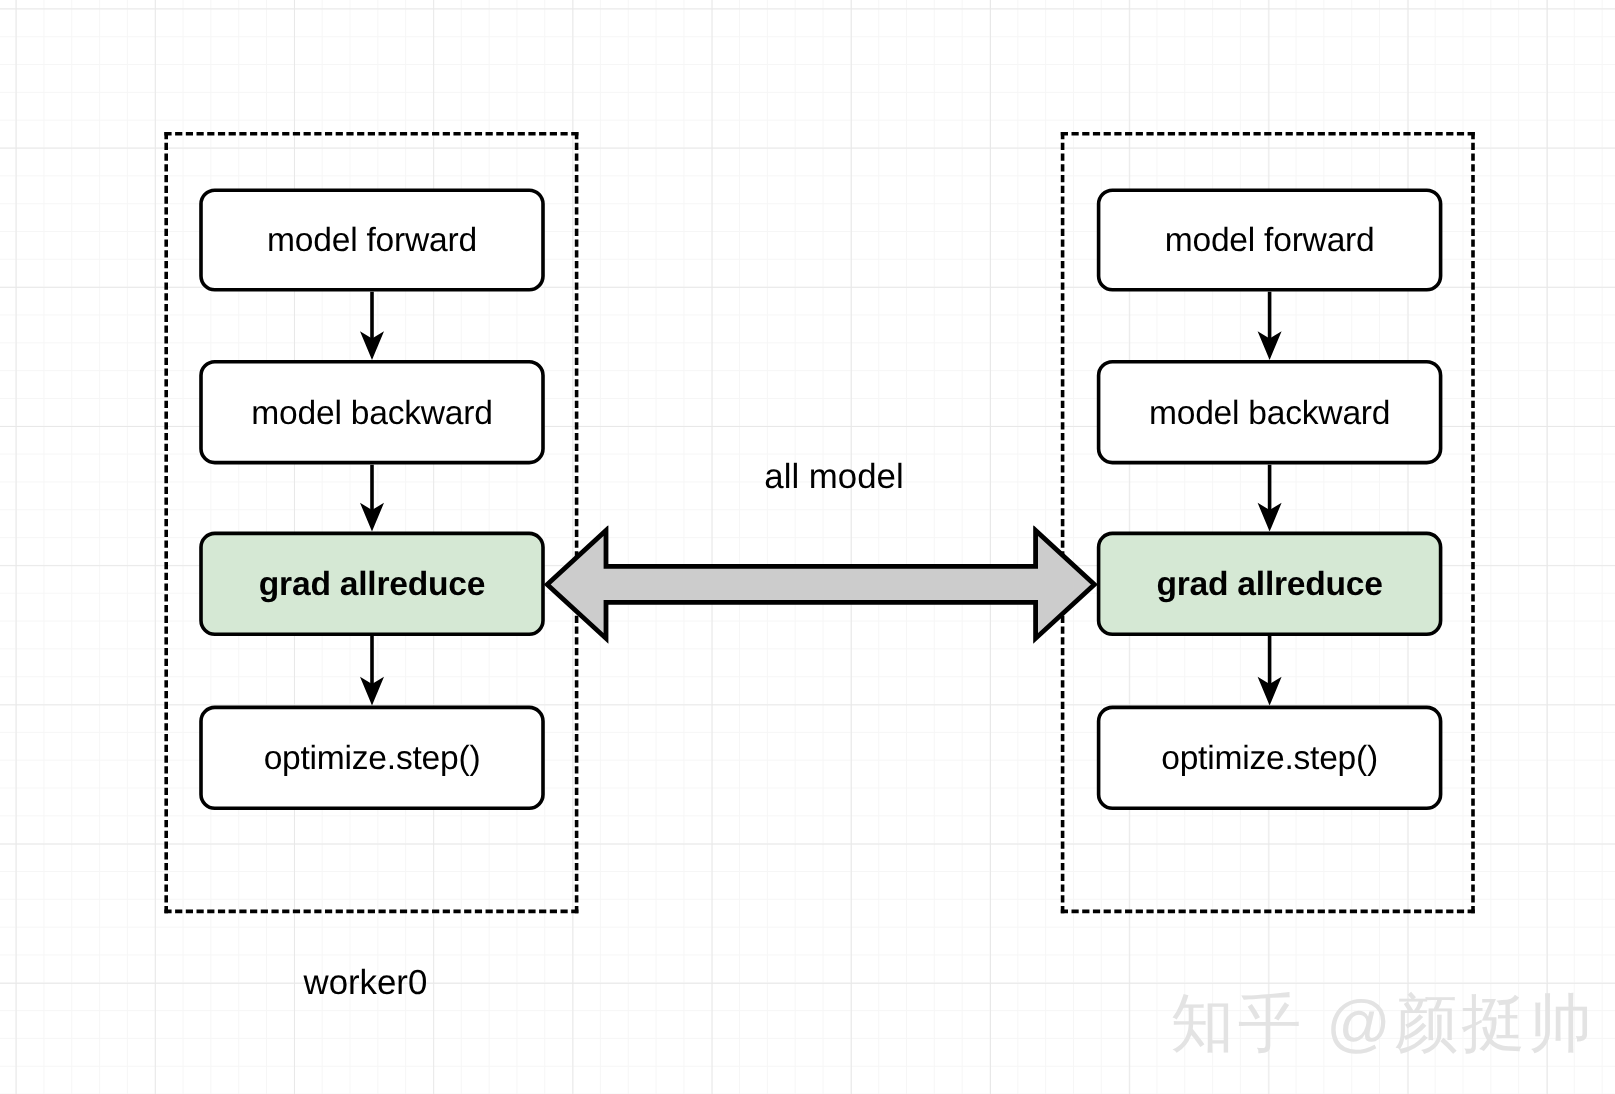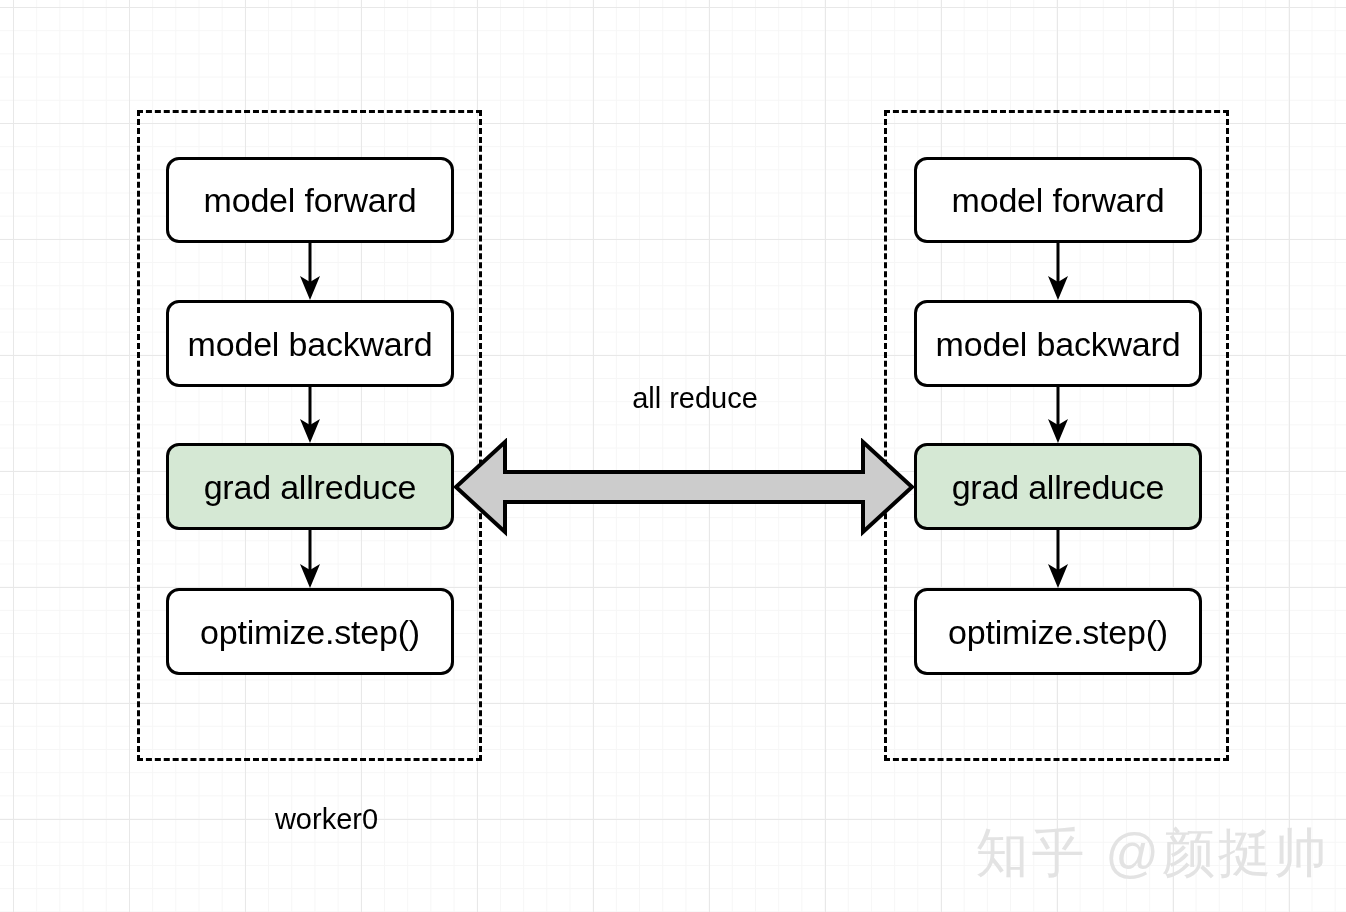--- a/index.html
+++ b/index.html
@@ -37,27 +37,28 @@
   .node-box {
     position: absolute;
     box-sizing: border-box;
     border: 3px solid #000000;
     border-radius: 13px;
     background: #ffffff;
     display: flex;
     align-items: center;
     justify-content: center;
     color: #000000;
-    font-size: 34px;
+    font-size: 28px;
     line-height: 1;
     letter-spacing: -0.2px;
     white-space: nowrap;
   }
   .node-box.highlight {
     background: #d5e8d4;
+    font-weight: bold;
   }
 
   .worker-label {
     position: absolute;
     font-size: 29px;
     color: #000000;
     text-align: center;
     white-space: nowrap;
   }
 
@@ -124,21 +125,21 @@
 
   <svg class="flow-arrow" style="left:296px; top:530px;" width="28" height="59" viewBox="0 0 28 59">
     <line x1="14" y1="0" x2="14" y2="45" stroke="#000" stroke-width="3"></line>
     <path d="M14 58 L4 34 L14 40 L24 34 Z" fill="#000"></path>
   </svg>
 
   <div class="node-box" style="left:166px; top:588px; width:288px; height:87px;">
     <span>optimize.step()</span>
   </div>
 
-  <div class="worker-label" style="left:154px; top:803px; width:345px;">
+  <div class="worker-label" style="left:132px; top:803px; width:345px;">
     <span>worker0</span>
   </div>
 
   <div class="worker-group" style="left:884px; top:110px; width:345px; height:651px;"></div>
 
   <div class="node-box" style="left:914px; top:157px; width:288px; height:86px;">
     <span>model forward</span>
   </div>
 
   <svg class="flow-arrow" style="left:1044px; top:243px;" width="28" height="58" viewBox="0 0 28 58">
@@ -167,18 +168,18 @@
   <div class="node-box" style="left:914px; top:588px; width:288px; height:87px;">
     <span>optimize.step()</span>
   </div>
 
 
   <svg class="bidir-arrow" width="464" height="100" viewBox="0 0 464 100">
     <path d="M4 49 L53 4 L53 34 L411 34 L411 4 L460 49 L411 94 L411 64 L53 64 L53 94 Z" fill="#cccccc" stroke="#000000" stroke-width="4" stroke-linejoin="miter"></path>
   </svg>
 
   <div class="comm-label" style="left:545px; top:378px; width:300px;">
-    <div>all reduce</div>
+    <div>all model</div>
   </div>
 
   <div class="watermark">知乎 @颜挺帅</div>
 
 </div>
 
 </body></html>

